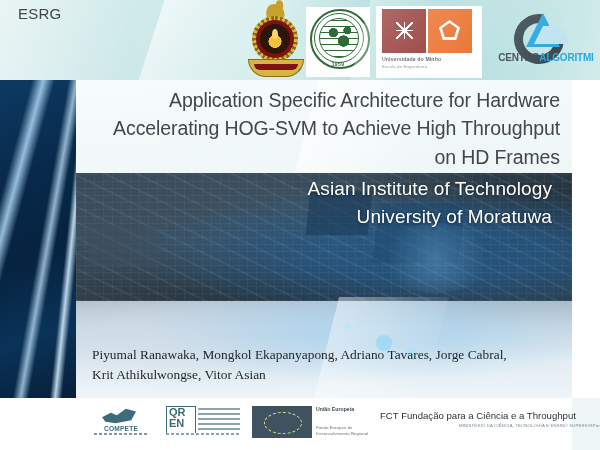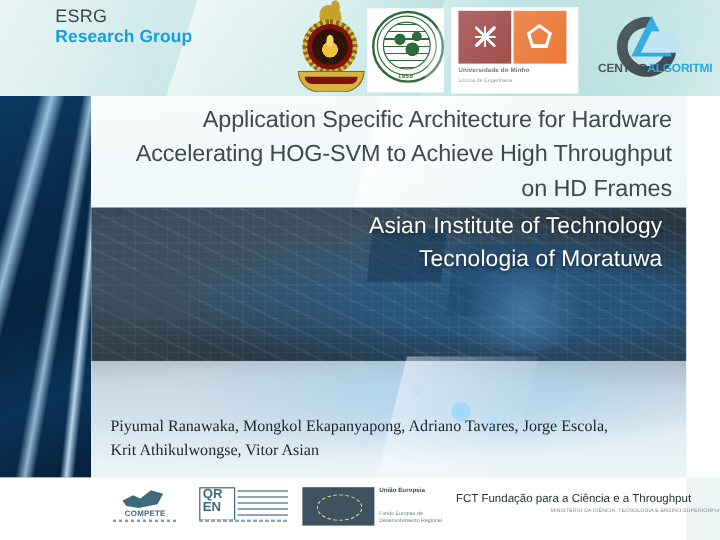--- a/index.html
+++ b/index.html
@@ -22,21 +22,21 @@
     content:"";position:absolute;right:-60px;top:-40px;width:300px;height:200px;
     background:linear-gradient(115deg, rgba(255,255,255,.40), rgba(255,255,255,0) 60%);
     transform:rotate(14deg);
   }
   .hdr-sheen{
     position:absolute;left:150px;top:-30px;width:120px;height:150px;
     background:linear-gradient(100deg, rgba(255,255,255,.65), rgba(255,255,255,0));
     transform:skewX(-18deg);
   }
 
-  .esrg{position:absolute;left:18px;top:5px;line-height:1.22;margin-left:28px;}
+  .esrg{position:absolute;left:18px;top:5px;line-height:1.22;}
   .esrg .l1{font-size:15px;color:#3f4448;letter-spacing:.2px;}
   .esrg .l2,.esrg .l3{font-size:14.5px;font-weight:bold;color:#12a0dc;letter-spacing:.1px;}
 
   
   .logos{position:absolute;left:240px;top:2px;height:78px;width:360px;}
 
   
   .crest{position:absolute;left:6px;top:2px;width:58px;height:74px;}
   .crest .lion{position:absolute;left:20px;top:0px;width:18px;height:15px;
     background:#c8a02c;border-radius:40% 55% 20% 20%/60% 60% 20% 20%;transform:rotate(-8deg);}
@@ -194,21 +194,20 @@
 </head>
 <body>
 
 <div id="slide">
 
   <div class="header">
     <div class="hdr-sheen"></div>
 
     <div class="esrg">
       <div class="l1">ESRG</div>
-      <div class="l3">Research Group</div>
     </div>
 
     <div class="logos">
 
       <div class="crest">
         <div class="lion"></div>
         <div class="gear"></div>
         <div class="gear2"></div>
         <div class="gear3"></div>
         <div class="flame"></div>
@@ -256,32 +255,32 @@
     <div class="photo">
       <div class="chips"></div>
       <div class="blk1"></div>
       <div class="blk2"></div>
       <div class="blk3"></div>
       <div class="glow"></div>
     </div>
 
     <div class="orgs">
       <div>Asian Institute of Technology</div>
-      <div>Tecnologia of Moratuwa</div>
+      <div>University of Moratuwa</div>
     </div>
 
     <div class="fade">
       <div class="streak"></div>
       <div class="dot1"></div>
       <div class="dot2"></div>
       <div class="dot3"></div>
     </div>
 
     <div class="authors">
-      <div>Piyumal Ranawaka, Mongkol Ekapanyapong, Adriano Tavares, Jorge Escola,</div>
+      <div>Piyumal Ranawaka, Mongkol Ekapanyapong, Adriano Tavares, Jorge Cabral,</div>
       <div>Krit Athikulwongse, Vitor Asian</div>
     </div>
 
   </div>
 
   <div class="footer">
     <div class="tint"></div>
     <div class="flogos">
 
       <div class="compete">

